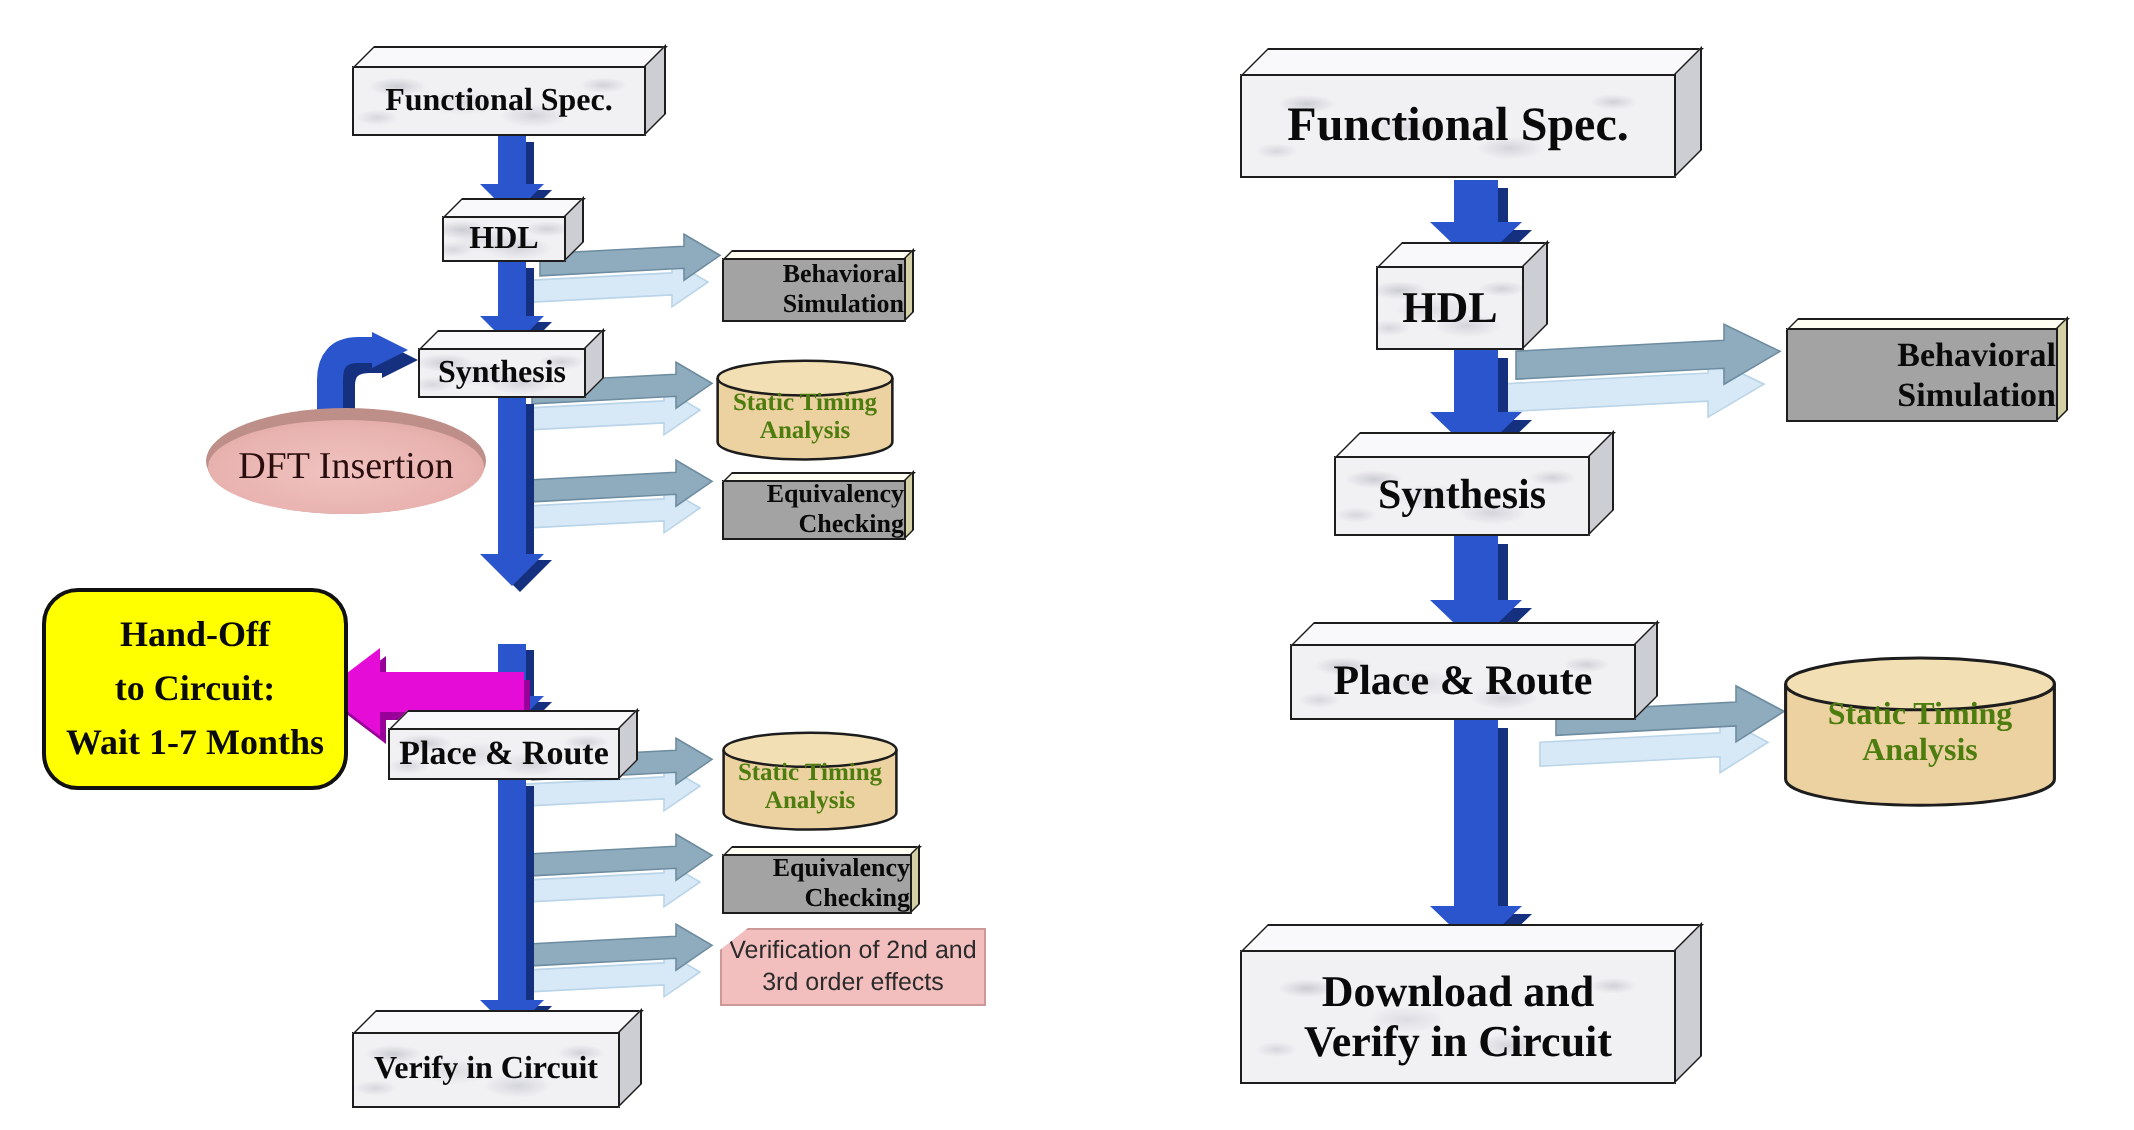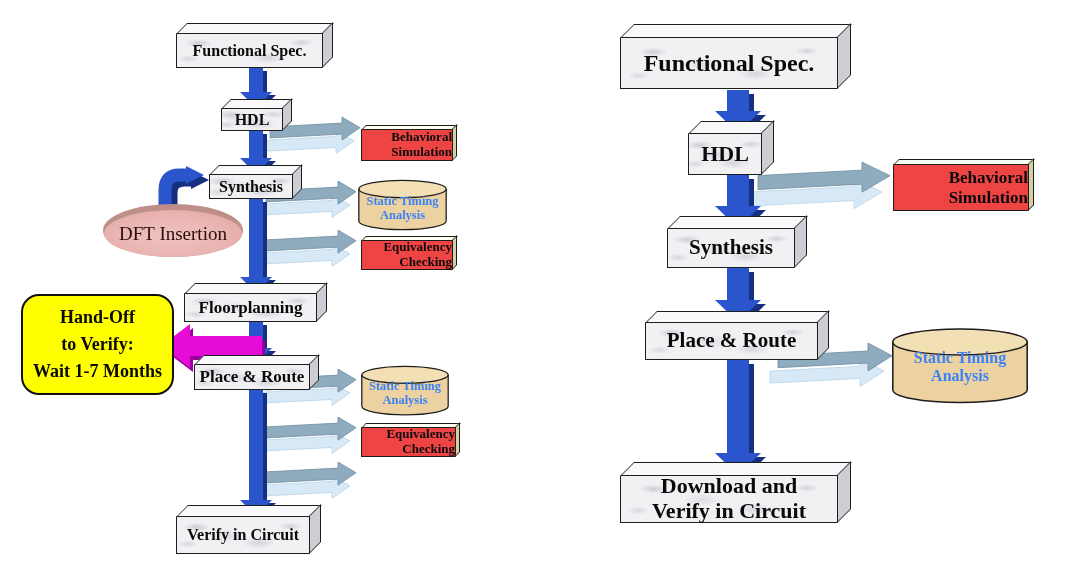--- a/index.html
+++ b/index.html
@@ -28,21 +28,21 @@
   .marble {
     --face-top:#f9f9fb; --face-side:#cdcdd4;
     background-color:#f1f1f4;
     background-image:
       radial-gradient(ellipse 22px 7px at 15% 28%, rgba(135,135,152,.35), transparent 65%),
       radial-gradient(ellipse 26px 9px at 62% 72%, rgba(145,145,162,.30), transparent 65%),
       radial-gradient(ellipse 18px 6px at 86% 26%, rgba(135,135,152,.30), transparent 65%),
       radial-gradient(ellipse 30px 10px at 38% 52%, rgba(155,155,172,.24), transparent 65%),
       radial-gradient(ellipse 16px 6px at 8% 75%, rgba(145,145,162,.28), transparent 65%);
   }
-  .cream { background:#ef4444; --face-top:#FFFEF2; --face-side:#D4D0A6; }
+  .cream { background:#a3a3a3; --face-top:#FFFEF2; --face-side:#D4D0A6; }
   
   .note-pink {
     position:absolute; box-sizing:border-box; z-index:4;
     background:#F2BEBE; border:1px solid #CC9898;
     clip-path:polygon(14px 0, 100% 0, 100% 100%, 0 100%, 0 11px);
     display:flex; align-items:center; justify-content:center; text-align:center;
     font-family:"Liberation Sans", sans-serif; color:#2b2b2b; line-height:1.25;
   }
   
   .callout-yellow {
@@ -60,21 +60,21 @@
     position:absolute; left:1px; right:1px; top:6px; bottom:0; border-radius:50%;
     background:radial-gradient(ellipse at 48% 55%, #F0C3C0 0%, #E8B2AF 62%, #D89E9B 100%);
     display:flex; align-items:center; justify-content:center;
     font-weight:normal; color:#2a0d0d; font-size:19px;
   }
   
   .cyl { position:absolute; z-index:4; }
   .cyl svg { position:absolute; left:0; top:0; width:100%; height:100%; overflow:visible; }
   .cyl-label {
     position:absolute; left:0; right:0; text-align:center;
-    font-weight:bold; color:#3b82f6; line-height:1.15;
+    font-weight:bold; color:#4d7c0f; line-height:1.15;
   }
   
   .arr { position:absolute; overflow:visible; }
   .z1 { z-index:1; } .z2 { z-index:2; } .z3 { z-index:3; }
   .lbl { display:block; }
 </style>
 </head>
 <body>
 
 <div class="stage">
@@ -201,41 +201,41 @@
   <div class="cyl" style="left:357px;top:179px;width:91px;height:53px">
     <svg viewBox="0 0 100 58" preserveAspectRatio="none">
       <path d="M2,11 L2,46 A48,9.5 0 0 0 98,46 L98,11" fill="#ECD2A0" stroke="#1d1d1d" stroke-width="1.4"></path>
       <ellipse cx="50" cy="11" rx="48" ry="9.5" fill="#F2DFB4" stroke="#1d1d1d" stroke-width="1.4"></ellipse>
     </svg>
     <div class="cyl-label" style="top:15px;font-size:12.5px">Static Timing Analysis</div>
   </div>
   <div class="box3d cream" style="left:361px;top:240px;width:92px;height:30px;--d:5px;font-size:13px">
     <span class="lbl">Equivalency Checking</span>
   </div>
-  <div class="box3d marble" style="left:184px;top:293px;width:133px;height:29px;--d:11px;font-size:17px">
-    <span class="lbl">Floorplanning</span>
-  </div>
   <div class="callout-yellow" style="left:21px;top:294px;width:153px;height:101px">
     <div>Hand-Off</div>
-    <div>to Verify:</div>
+    <div>to Circuit:</div>
     <div>Wait 1-7 Months</div>
   </div>
   <div class="box3d marble" style="left:194px;top:364px;width:116px;height:26px;--d:10px;font-size:17px">
     <span class="lbl">Place &amp; Route</span>
   </div>
   <div class="cyl" style="left:360px;top:365px;width:90px;height:52px">
     <svg viewBox="0 0 100 58" preserveAspectRatio="none">
       <path d="M2,11 L2,46 A48,9.5 0 0 0 98,46 L98,11" fill="#ECD2A0" stroke="#1d1d1d" stroke-width="1.4"></path>
       <ellipse cx="50" cy="11" rx="48" ry="9.5" fill="#F2DFB4" stroke="#1d1d1d" stroke-width="1.4"></ellipse>
     </svg>
     <div class="cyl-label" style="top:14px;font-size:12.5px">Static Timing Analysis</div>
   </div>
   <div class="box3d cream" style="left:361px;top:427px;width:95px;height:30px;--d:5px;font-size:13px">
     <span class="lbl">Equivalency Checking</span>
   </div>
+  <div class="note-pink" style="left:360px;top:464px;width:133px;height:39px;font-size:12.5px">
+    <span class="lbl">Verification of 2nd and 3rd order effects</span>
+  </div>
   <div class="box3d marble" style="left:176px;top:516px;width:134px;height:38px;--d:12px;font-size:16px">
     <span class="lbl">Verify in Circuit</span>
   </div>
 
   <div class="box3d marble" style="left:620px;top:37px;width:218px;height:52px;--d:14px;font-size:24px">
     <span class="lbl">Functional Spec.</span>
   </div>
   <div class="box3d marble" style="left:688px;top:133px;width:74px;height:42px;--d:13px;font-size:22px">
     <span class="lbl">HDL</span>
   </div>
@@ -248,18 +248,18 @@
   <div class="box3d marble" style="left:645px;top:322px;width:173px;height:38px;--d:12px;font-size:21px">
     <span class="lbl">Place &amp; Route</span>
   </div>
   <div class="cyl" style="left:890px;top:327px;width:140px;height:79px">
     <svg viewBox="0 0 100 58" preserveAspectRatio="none">
       <path d="M2,11 L2,46 A48,9.5 0 0 0 98,46 L98,11" fill="#ECD2A0" stroke="#1d1d1d" stroke-width="1.1"></path>
       <ellipse cx="50" cy="11" rx="48" ry="9.5" fill="#F2DFB4" stroke="#1d1d1d" stroke-width="1.1"></ellipse>
     </svg>
     <div class="cyl-label" style="top:22px;font-size:16px">Static Timing Analysis</div>
   </div>
-  <div class="box3d marble" style="left:620px;top:475px;width:218px;height:48px;--d:14px;font-size:22px;flex-direction:column">
+  <div class="box3d marble" style="left:620px;top:475px;width:218px;height:67px;--d:14px;font-size:22px;flex-direction:column">
     <div>Download and</div>
     <div>Verify in Circuit</div>
   </div>
 
 </div>
 
 </body></html>

